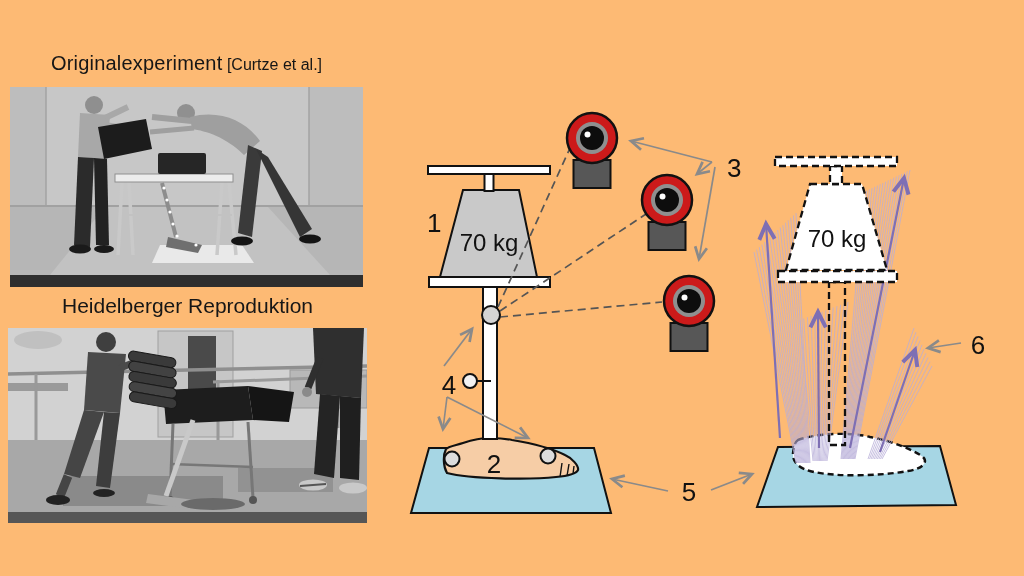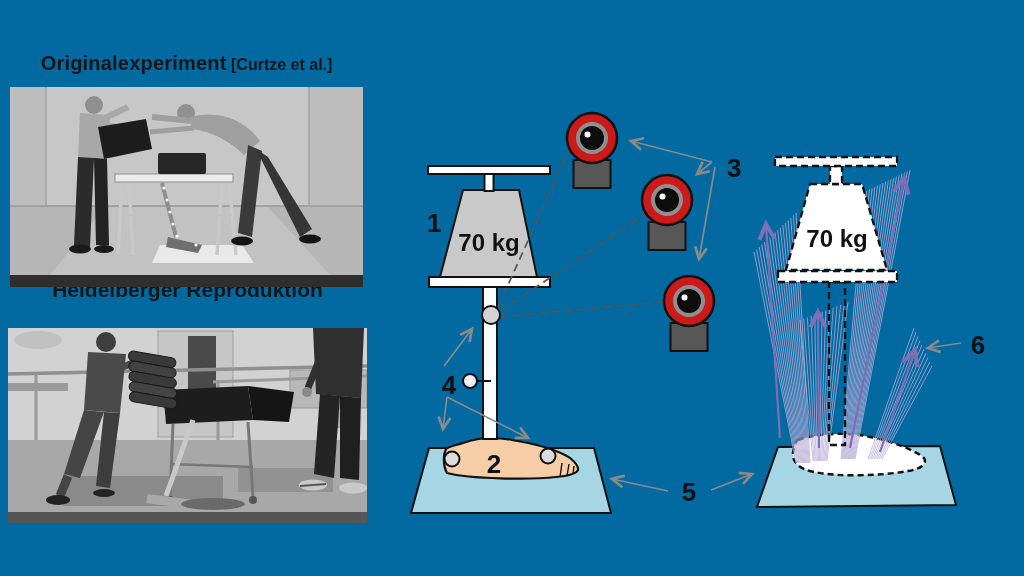--- a/index.html
+++ b/index.html
@@ -1,37 +1,37 @@
 <!DOCTYPE html>
 <html><head>
 <meta charset="utf-8">
 <style>
   html,body{margin:0;padding:0;background:#fff;}
-  .stage{position:relative;width:1024px;height:576px;background:#0369a1;overflow:hidden;
-         font-family:"Liberation Sans",sans-serif;color:#111;font-weight:bold;}
+  .stage{position:relative;width:1024px;height:576px;background:#fdba74;overflow:hidden;
+         font-family:"Liberation Sans",sans-serif;color:#111;}
   .panel-title{position:absolute;text-align:center;color:#161616;white-space:nowrap;}
   .t-main{font-size:20px;letter-spacing:0.2px;}
   .t-cite{font-size:16px;}
   .t-repro{font-size:21px;}
   .t-schem{font-size:20px;}
   .photo{position:absolute;line-height:0;}
   .photo svg{display:block;}
   svg text{font-family:"Liberation Sans",sans-serif;fill:#111;}
 </style>
 </head>
 <body>
 
 <div class="stage">
 
   <div class="panel-title" style="left:10px;top:52px;width:353px;">
     <span class="t-main">Originalexperiment</span>
     <span class="t-cite">[Curtze et al.]</span>
   </div>
 
-  <div class="panel-title" style="left:8px;top:278px;width:359px;">
+  <div class="panel-title" style="left:8px;top:294px;width:359px;">
     <span class="t-repro">Heidelberger Reproduktion</span>
   </div>
 
 
   <div class="photo" style="left:10px;top:87px;">
     <svg width="353" height="200" viewBox="0 0 353 200">
       <rect x="0" y="0" width="353" height="120" fill="#c7c7c7"></rect>
       <rect x="0" y="0" width="36" height="120" fill="#bdbdbd"></rect>
       <rect x="299" y="0" width="54" height="120" fill="#bdbdbd"></rect>
       <line x1="36" y1="0" x2="36" y2="120" stroke="#a3a3a3" stroke-width="1.5"></line>

